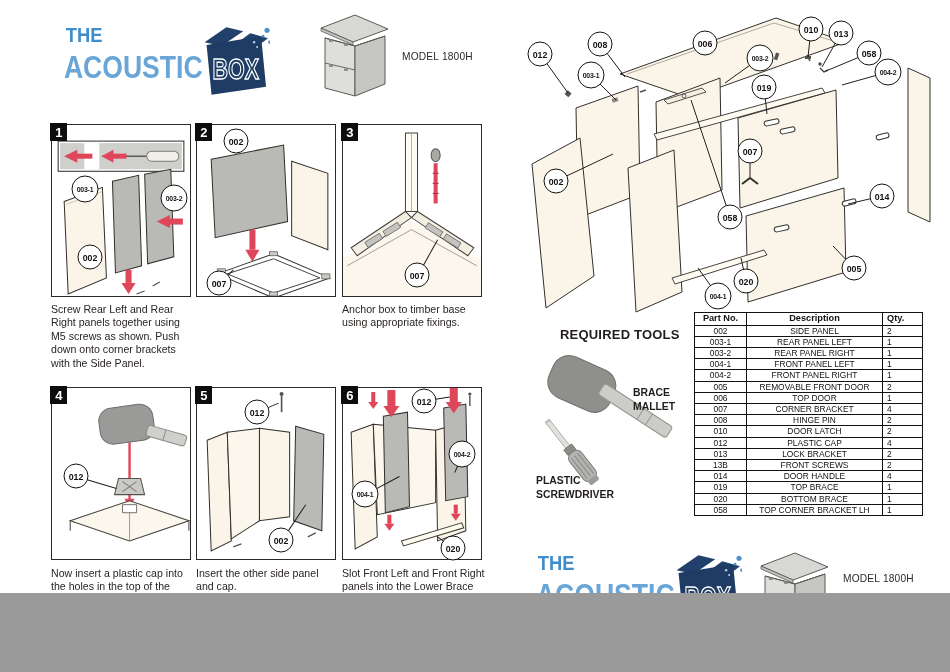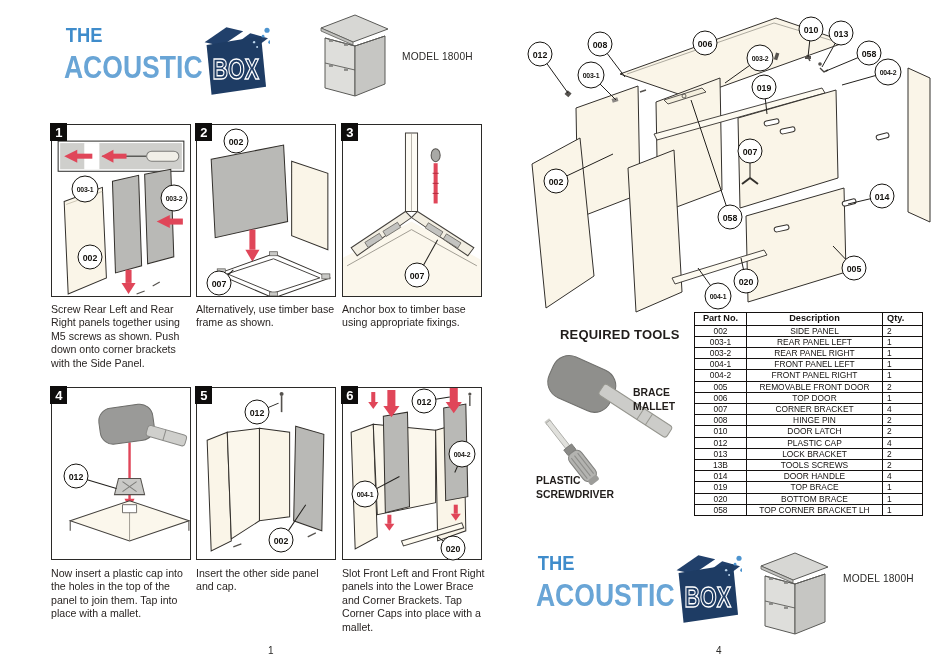--- a/index.html
+++ b/index.html
@@ -1,18 +1,18 @@
 <!DOCTYPE html>
 <html><head>
 <meta charset="utf-8">
 <style>
   *{margin:0;padding:0;box-sizing:border-box}
   html,body{background:#9a9a9a}
   body{font-family:"Liberation Sans",sans-serif}
-  .sheet{position:relative;width:950px;height:672px;background:#ffffff;overflow:hidden;margin:0 auto}
+  .sheet{position:relative;width:950px;height:593px;background:#ffffff;overflow:hidden;margin:0 auto}
   .abs{position:absolute}
 
   
   .step-frame{position:absolute;width:140px;height:173px;border:1.6px solid #2b2a28;background:#fff}
   .step-frame svg.art{position:absolute;left:0;top:0;width:100%;height:100%}
   .step-num{position:absolute;top:-1.6px;left:-1.6px;width:17px;height:18px;background:#0e0d0c;color:#fff;
             font-weight:bold;font-size:13px;display:flex;align-items:center;justify-content:center;z-index:6}
   .caption{position:absolute;width:143px;font-size:10.6px;line-height:13.4px;color:#2a2523}
 
   
@@ -120,21 +120,20 @@
       <polygon points="30,148 76,133 122,152 76,167" fill="none" stroke="#33302c" stroke-width="0.9"></polygon>
       <rect x="20" y="143" width="8" height="5" fill="#c9c9c6" stroke="#55524e" stroke-width="0.7"></rect>
       <rect x="124" y="148" width="8" height="5" fill="#c9c9c6" stroke="#55524e" stroke-width="0.7"></rect>
       <rect x="72" y="126" width="8" height="4" fill="#c9c9c6" stroke="#55524e" stroke-width="0.7"></rect>
       <rect x="72" y="166" width="8" height="4" fill="#c9c9c6" stroke="#55524e" stroke-width="0.7"></rect>
     <line x1="22" y1="158" x2="36" y2="144" stroke="#22201d" stroke-width="1"></line>
       </svg>
   <div class="callout c3" style="left: 39px; top: 16px;">002</div>
       <div class="callout c3" style="left: 22px; top: 158px;">007</div>
     </div>
-  <div class="caption" style="left:196px;top:303px">Alternatively, use timber base frame as shown.</div>
 
   <div class="step-frame" style="left:342px;top:124px">
     <div class="step-num">3</div>
     <svg class="art" viewBox="0 0 137 170">
       <polygon points="0,132 68,96 137,134 137,170 0,170" fill="#fbf7ec" stroke="none"></polygon>
       <polygon points="62,8 74,8 74,86 62,86" fill="#fdfbf4" stroke="#44413d"></polygon>
       <line x1="68" y1="8" x2="68" y2="86" stroke="#9b978d" stroke-width="0.7"></line>
       <polygon points="8,122 62,86 68,92 14,130" fill="#f2eee2" stroke="#44413d"></polygon>
       <polygon points="74,86 130,122 124,130 68,92" fill="#f2eee2" stroke="#44413d"></polygon>
       <g fill="#c3c3c0" stroke="#6e6b66" stroke-width="0.8">
@@ -392,21 +391,21 @@
           <td class="col-desc">PLASTIC CAP</td>
           <td class="col-qty">4</td>
         </tr>
         <tr>
           <td class="col-no">013</td>
           <td class="col-desc">LOCK BRACKET</td>
           <td class="col-qty">2</td>
         </tr>
         <tr>
           <td class="col-no">13B</td>
-          <td class="col-desc">TOOLS SCREWS</td>
+          <td class="col-desc">FRONT SCREWS</td>
           <td class="col-qty">2</td>
         </tr>
         <tr>
           <td class="col-no">014</td>
           <td class="col-desc">DOOR HANDLE</td>
           <td class="col-qty">4</td>
         </tr>
         <tr>
           <td class="col-no">019</td>
           <td class="col-desc">TOP BRACE</td>

